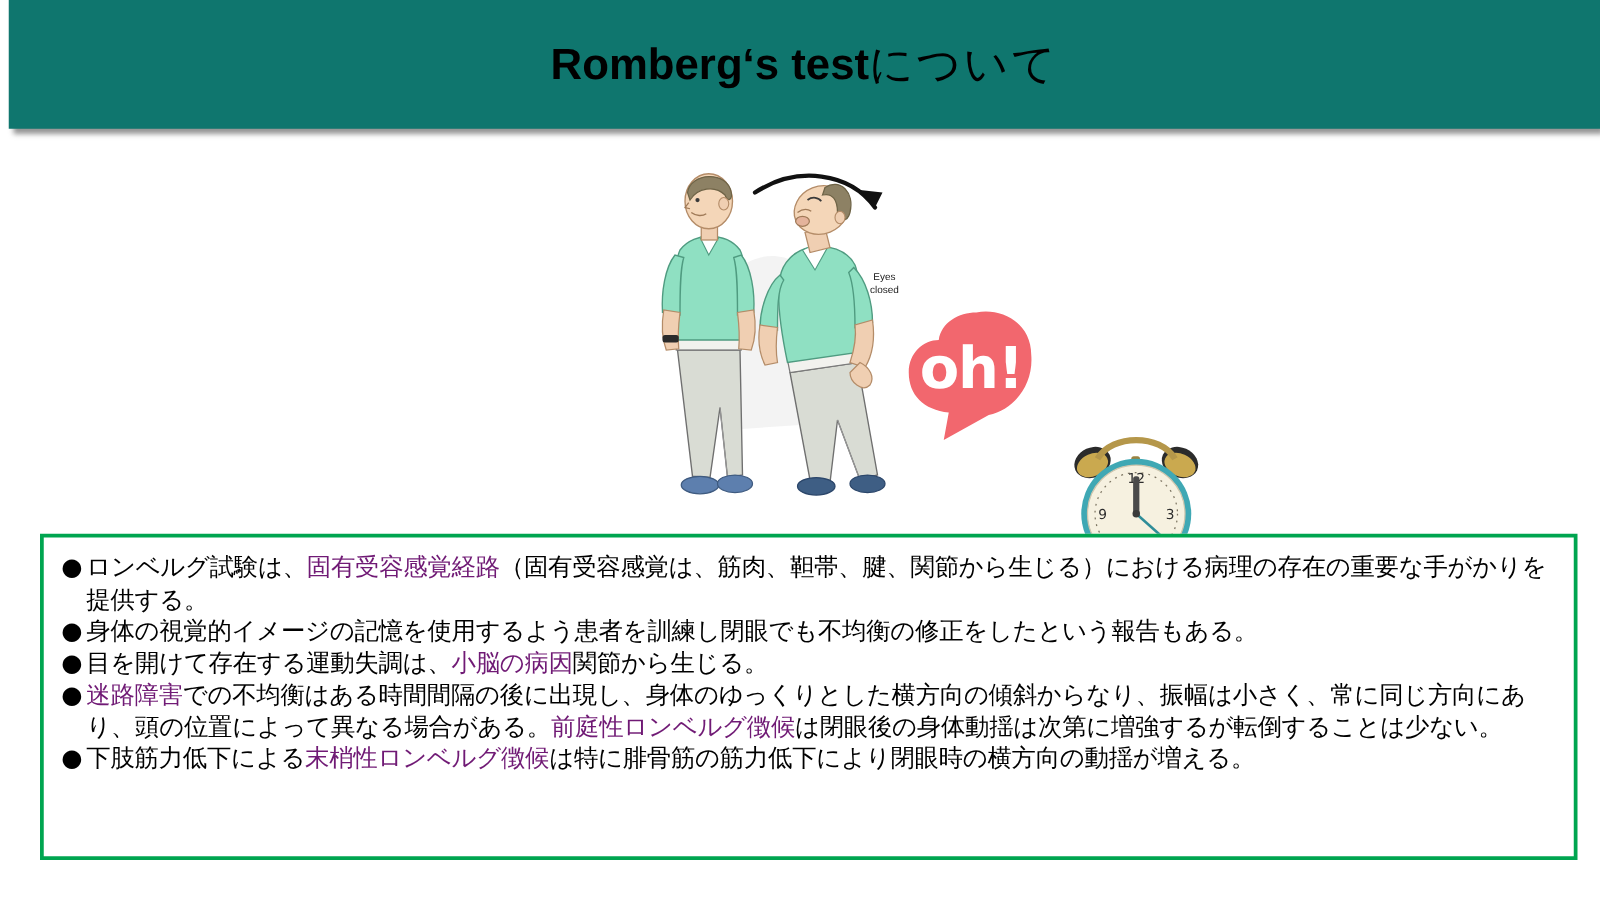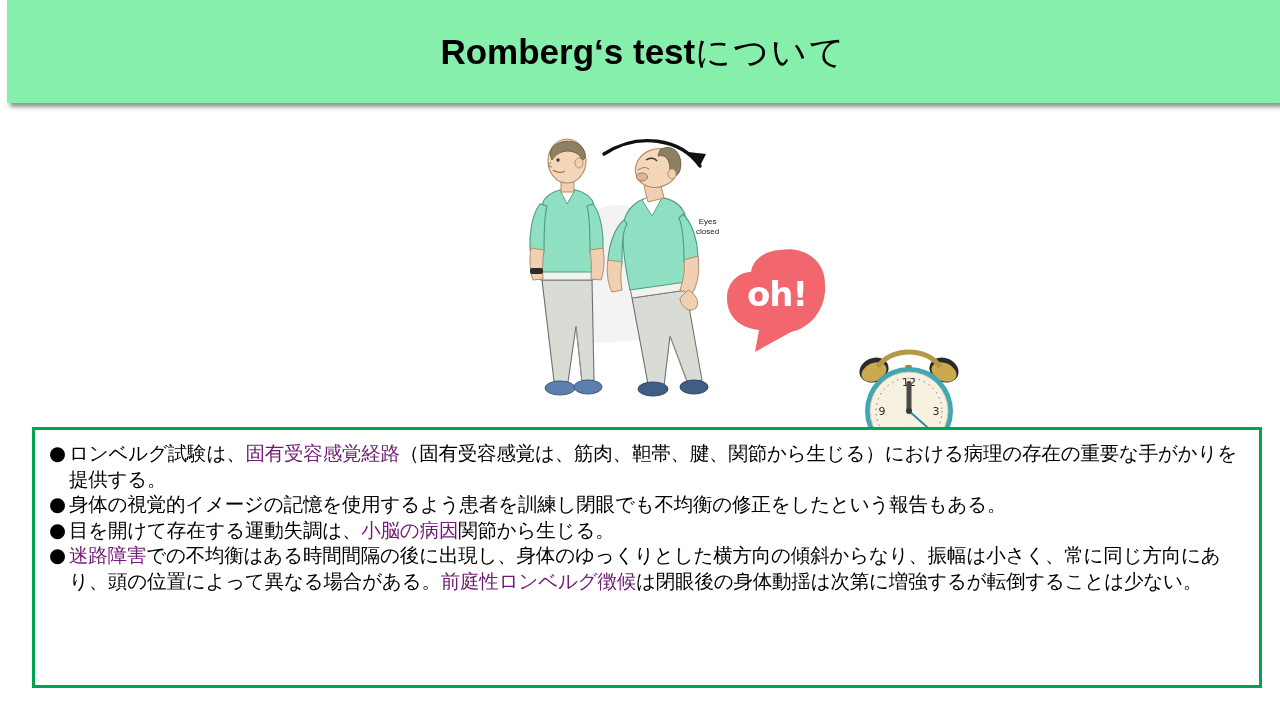--- a/index.html
+++ b/index.html
@@ -16,21 +16,21 @@
     position: relative;
   }
 
   
   .title-bar {
     position: absolute;
     left: 7px;
     top: 0px;
     width: 1273px;
     height: 103px;
-    background: #86efac;
+    background: #0f766e;
     box-shadow: 3px 4px 4px rgba(90,90,90,0.65);
     display: flex;
     align-items: center;
     justify-content: center;
   }
   .title-text {
     font-size: 35px;
     color: #000000;
     line-height: 1;
     white-space: nowrap;
@@ -89,21 +89,21 @@
   .bubble-text {
     position: absolute;
     left: 0;
     top: 0;
     width: 104px;
     height: 96px;
     display: flex;
     align-items: center;
     justify-content: center;
     color: #ffffff;
-    font-size: 34px;
+    font-size: 46px;
     font-weight: bold;
     font-family: "DejaVu Sans", "Liberation Sans", sans-serif;
     letter-spacing: -1px;
     pointer-events: none;
   }
 
   
   .clock {
     position: absolute;
     left: 848px;
@@ -287,14 +287,15 @@
 
   <div class="figure-caption">立位　開眼・閉眼 30秒以上</div>
 </div>
 
 <div class="body-box">
   <ul class="bullet-list" id="bullet-list">
       <li class="bullet-item"><span class="marker">●</span><span>ロンベルグ試験は、</span><span class="hl">固有受容感覚経路</span><span>（固有受容感覚は、筋肉、靼帯、腱、関節から生じる）における病理の存在の重要な手がかりを提供する。</span></li>
       <li class="bullet-item"><span class="marker">●</span><span>身体の視覚的イメージの記憶を使用するよう患者を訓練し閉眼でも不均衡の修正をしたという報告もある。</span></li>
       <li class="bullet-item"><span class="marker">●</span><span>目を開けて存在する運動失調は、</span><span class="hl">小脳の病因</span><span>関節から生じる。</span></li>
       <li class="bullet-item"><span class="marker">●</span><span class="hl">迷路障害</span><span>での不均衡はある時間間隔の後に出現し、身体のゆっくりとした横方向の傾斜からなり、振幅は小さく、常に同じ方向にあり、頭の位置によって異なる場合がある。</span><span class="hl">前庭性ロンベルグ徴候</span><span>は閉眼後の身体動揺は次第に増強するが転倒することは少ない。</span></li>
+      <li class="bullet-item"><span class="marker">●</span><span>下肢筋力低下による</span><span class="hl">末梢性ロンベルグ徴候</span><span>は特に腓骨筋の筋力低下により閉眼時の横方向の動揺が増える。</span></li>
     </ul>
 </div>
 
 </body></html>

